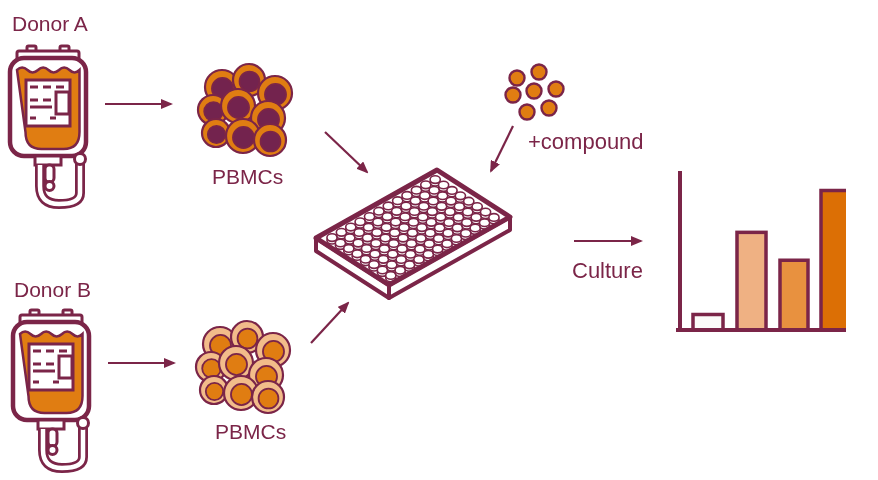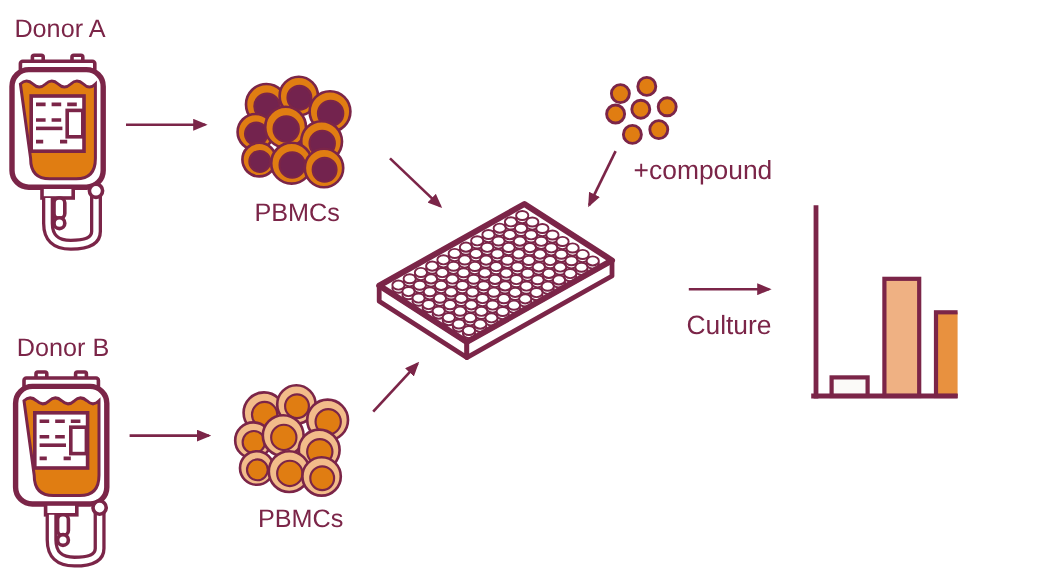--- a/index.html
+++ b/index.html
@@ -4,21 +4,21 @@
 <style>
   :root{
     --maroon:#7B2548;
     --purple:#73234E;
     --orange:#E07D12;
     --peach:#F2BC8A;
     --white:#FFFFFF;
   }
   html,body{margin:0;padding:0;background:#fff;}
   .canvas{position:relative;width:798px;height:480px;background:var(--white);overflow:hidden;
-          font-family:"Liberation Sans", sans-serif;}
+          font-family:"Liberation Sans", sans-serif;padding-left:48px;}
   svg{position:absolute;left:0;top:0;}
   text{font-family:"Liberation Sans", sans-serif;fill:var(--maroon);font-size:21px;}
   .lbl-big{font-size:22px;}
   .bag-line{fill:#fff;stroke:var(--maroon);stroke-width:3;}
   .bag-body{fill:#fff;stroke:var(--maroon);stroke-width:4.5;}
   .bag-fluid{fill:var(--orange);stroke:var(--maroon);stroke-width:2.5;}
   .bag-label{fill:#fff;stroke:var(--maroon);stroke-width:3;}
   .bag-dash{stroke:var(--maroon);stroke-width:3;stroke-dasharray:8 5;fill:none;}
   .bag-dash2{stroke:var(--maroon);stroke-width:3;stroke-dasharray:6 14;fill:none;}
   .bag-solid{stroke:var(--maroon);stroke-width:3;fill:none;}

